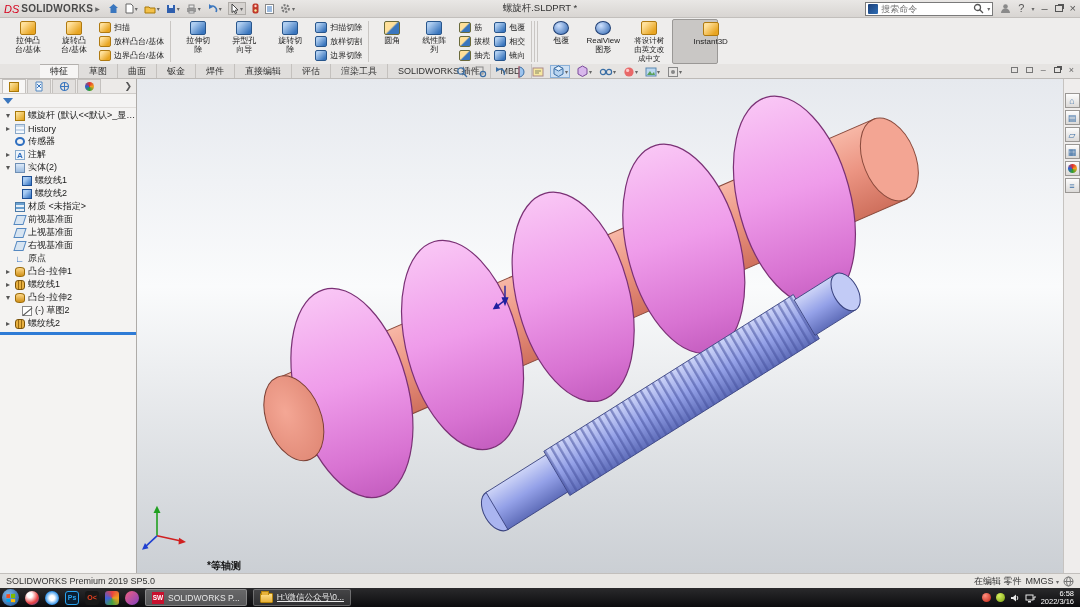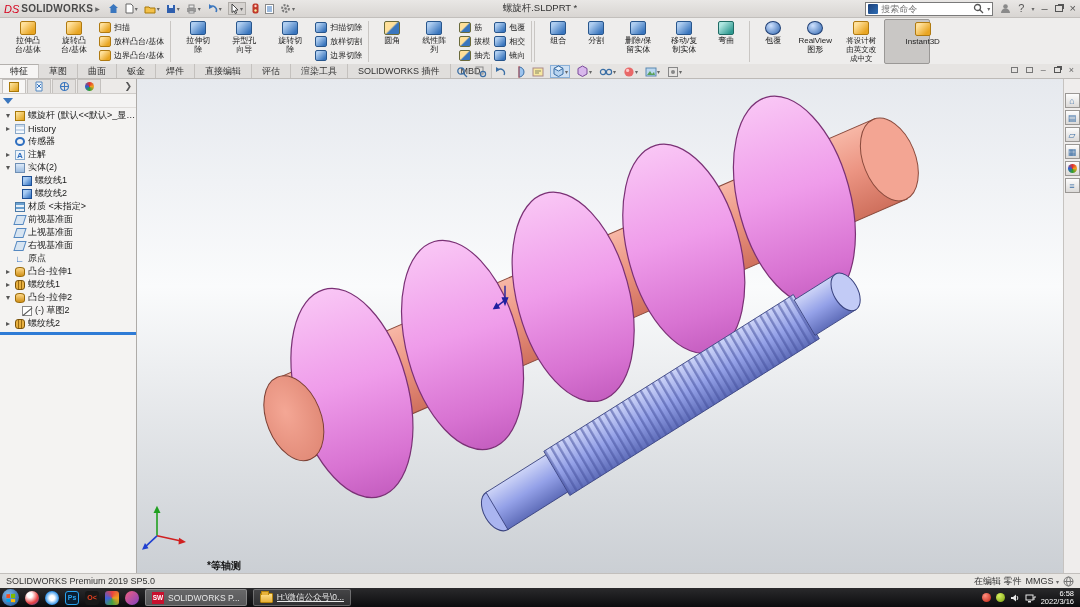--- a/index.html
+++ b/index.html
@@ -44,21 +44,21 @@
   .ric-blue { background:linear-gradient(135deg,#aecdf0 20%,#3a76be 85%); border:1px solid #28568c;}
   .ric-teal { background:linear-gradient(135deg,#aee6e0 20%,#2f9a90 85%); border:1px solid #1f6b64;}
   .ric-mix  { background:linear-gradient(135deg,#ffe09a 45%,#3a76be 55%); border:1px solid #6a6a3a;}
   .ric-sph  { border-radius:50%; background:radial-gradient(circle at 35% 30%,#cfe2ff,#2f66b0); border:1px solid #1f3f74;}
 
   
   .tabrow { height:15px; background:#e6e4e2; display:flex; align-items:stretch; border-bottom:1px solid #bdbab7;
     position:relative; flex:0 0 15px;}
   .rtab { padding:0 10px; font-size:9px; display:flex; align-items:center; border-right:1px solid #c4c1be;
     color:#333; background:#e0dedc;}
-  .rtab.active { background:#f6f5f4; border-top:1px solid #b3b0ad; color:#111; }
+  .rtab.active { background:#f6f5f4; border-top:1px solid #b3b0ad; color:#111;margin-left:40px; }
   .headsup { position:absolute; left:455px; top:0; height:15px; display:flex; align-items:center; gap:5px; }
   .hicon { display:flex; align-items:center; height:13px; padding:0 1px; }
   .hicon.active { background:#cfe0f2; border:1px solid #8ab0d8; }
   .vp-winctl { position:absolute; right:6px; top:1px; display:flex; gap:8px; align-items:center; color:#666;}
   .vp-winctl .mini { font-size:9px; }
   .tinybox { display:inline-block; width:7px; height:6px; border:1px solid #777; }
 
   
   .main { flex:1 1 auto; display:flex; min-height:0; position:relative; }
 
@@ -336,44 +336,20 @@
           <span class="lbl">相交</span>
           </div>
         <div class="smallbtn">
           <span class="ric sm ric-blue"></span>
           <span class="lbl">镜向</span>
           </div>
       </div>
     </div>
     <div class="rsep"></div>
     <div class="rsep"></div>
-    <div class="rgroup">
-      <div class="bigbtn narrow">
-        <span class="ric ric-blue"></span>
-        <span class="lbl">组合</span>
-        </div>
-      <div class="bigbtn narrow">
-        <span class="ric ric-blue"></span>
-        <span class="lbl">分割</span>
-        </div>
-      <div class="bigbtn">
-        <span class="ric ric-blue"></span>
-        <span class="lbl">删除/保
-留实体</span>
-        </div>
-      <div class="bigbtn">
-        <span class="ric ric-blue"></span>
-        <span class="lbl">移动/复
-制实体</span>
-        </div>
-      <div class="bigbtn narrow">
-        <span class="ric ric-teal"></span>
-        <span class="lbl">弯曲</span>
-        </div>
-    </div>
     <div class="rsep"></div>
     <div class="rgroup">
       <div class="bigbtn narrow">
         <span class="ric ric-sph"></span>
         <span class="lbl">包覆</span>
         </div>
       <div class="bigbtn">
         <span class="ric ric-sph"></span>
         <span class="lbl">RealView
 图形</span>

